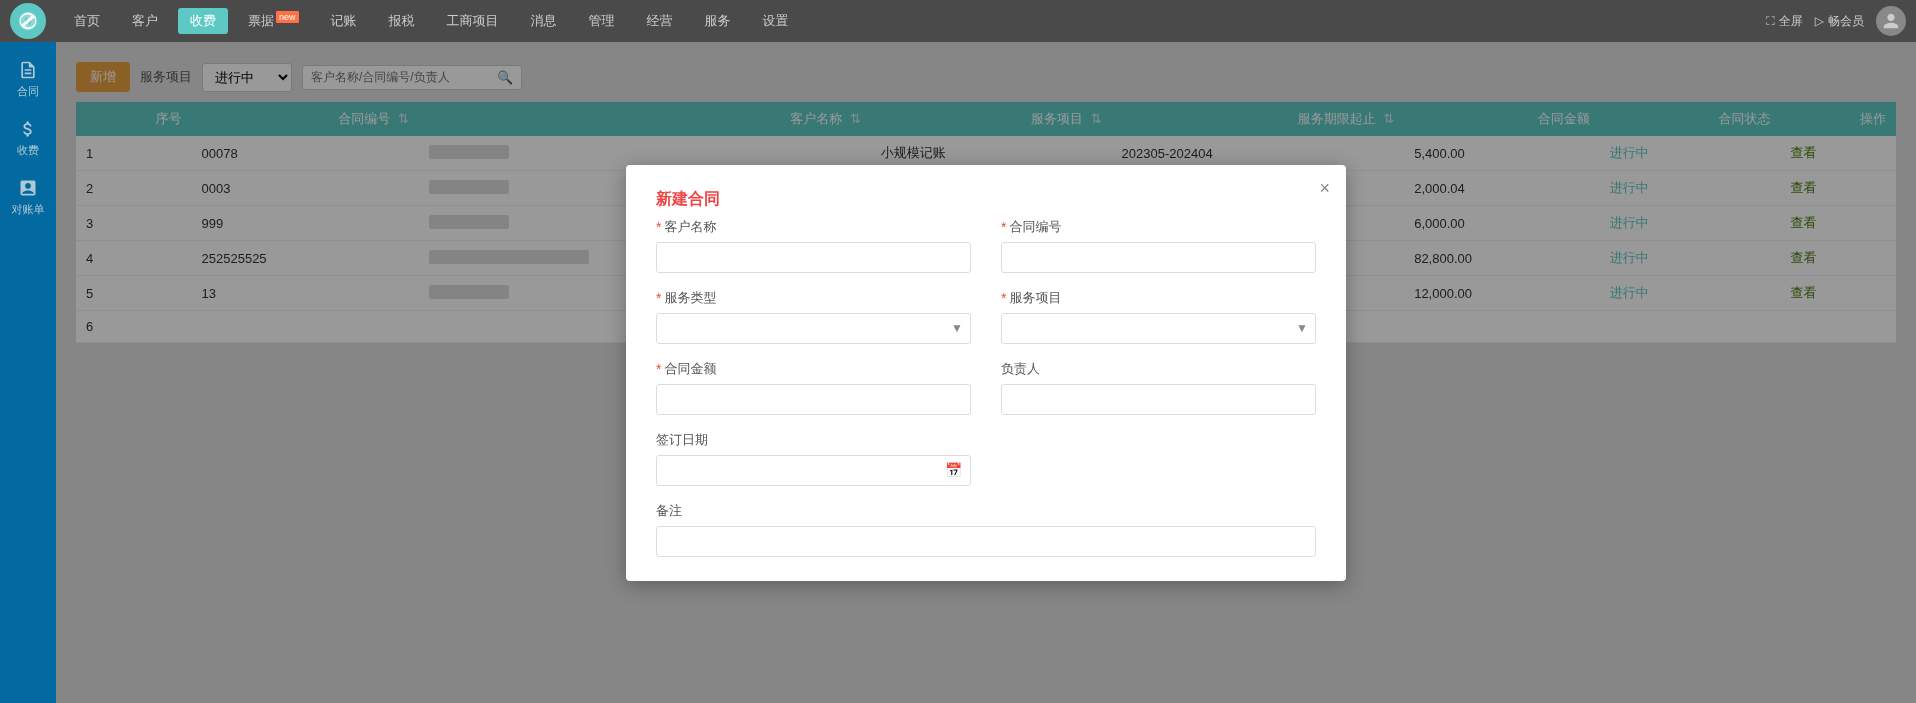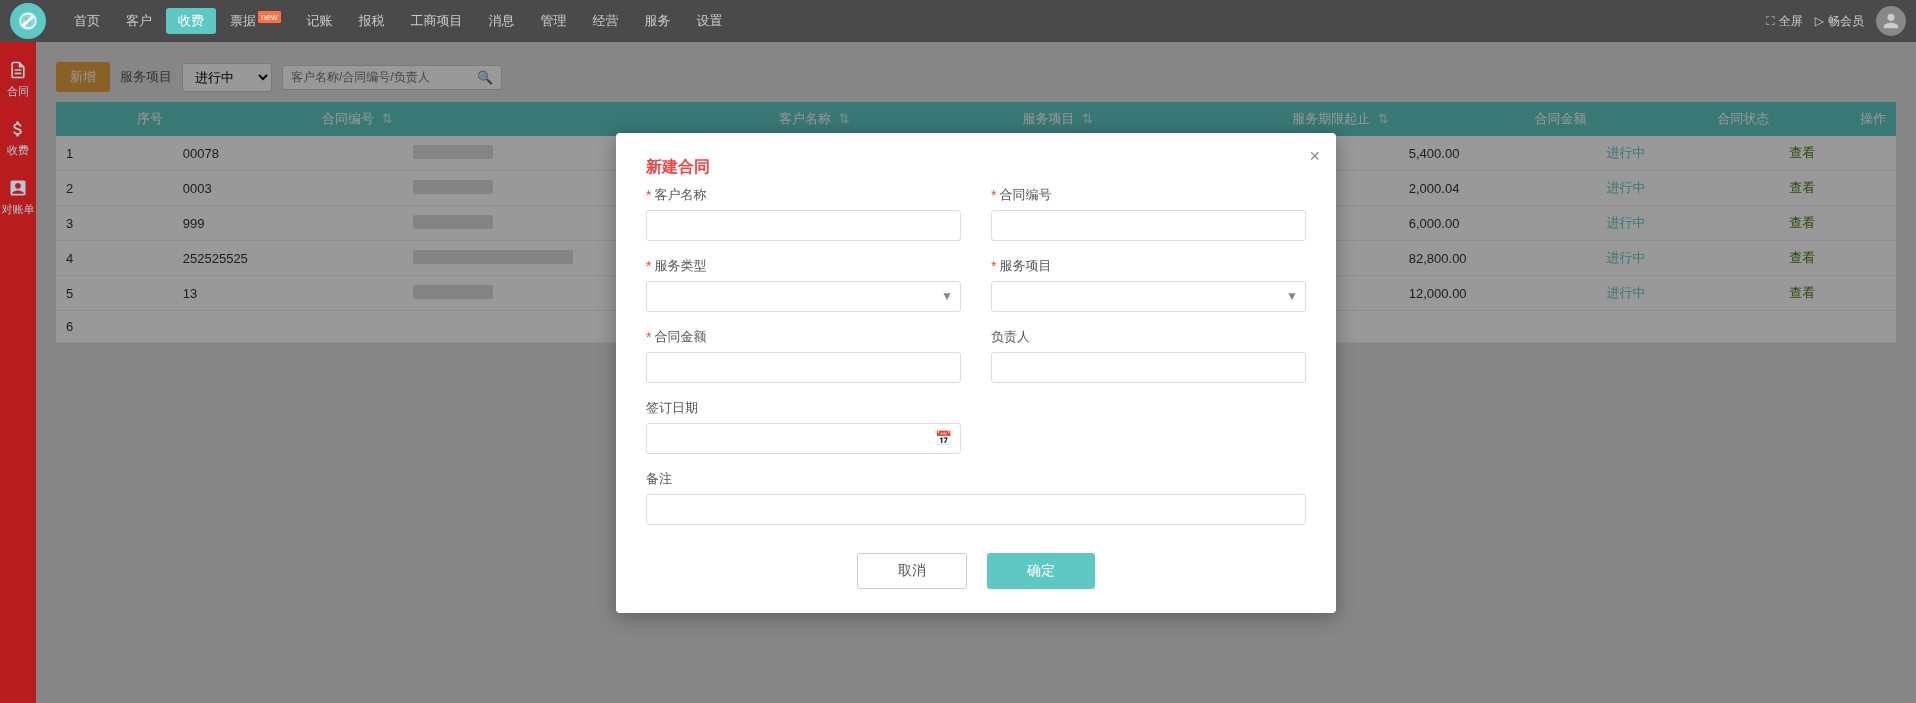--- a/index.html
+++ b/index.html
@@ -19,21 +19,21 @@
     .top-nav .logo {
       width: 36px;
       height: 36px;
       background: #5ec9c4;
       border-radius: 50%;
       display: flex; align-items: center; justify-content: center;
       margin-right: 16px;
       flex-shrink: 0;
     }
     .top-nav .logo svg { width: 22px; height: 22px; }
-    .nav-items { display: flex; gap: 2px; flex: 1; }
+    .nav-items { display: flex; gap: 8px; flex: 1; }
     .nav-item {
       color: #ccc;
       padding: 4px 12px;
       border-radius: 3px;
       cursor: pointer;
       font-size: 13px;
       white-space: nowrap;
     }
     .nav-item.active { background: #5ec9c4; color: #fff; }
     .nav-item .new-badge {
@@ -47,22 +47,22 @@
     }
     .nav-right { display: flex; align-items: center; gap: 12px; margin-left: auto; }
     .nav-right-btn { color: #ccc; font-size: 12px; cursor: pointer; display: flex; align-items: center; gap: 4px; }
     .avatar { width: 30px; height: 30px; border-radius: 50%; background: #888; display: flex; align-items: center; justify-content: center; }
 
     
     .main-layout { display: flex; flex: 1; overflow: hidden; }
 
     
     .sidebar {
-      width: 36px;
-      background: #b91c1c;
+      width: 56px;
+      background: #0369a1;
       display: flex;
       flex-direction: column;
       align-items: center;
       padding-top: 10px;
       gap: 4px;
       flex-shrink: 0;
     }
     .sidebar-item {
       display: flex;
       flex-direction: column;
@@ -513,20 +513,16 @@
             </div>
           </div>
 
           <div class="form-group" style="grid-column: 1 / -1;">
             <div class="form-label">
               <span>备注</span>
             </div>
             <input type="text" class="form-input" style="">
           </div>
         </div>
-        <div class="modal-actions">
-          <button class="btn-cancel">取消</button>
-          <button class="btn-confirm">确定</button>
-        </div>
       </div>
     </div>
   </div>
 </div>
 
 </body></html>

